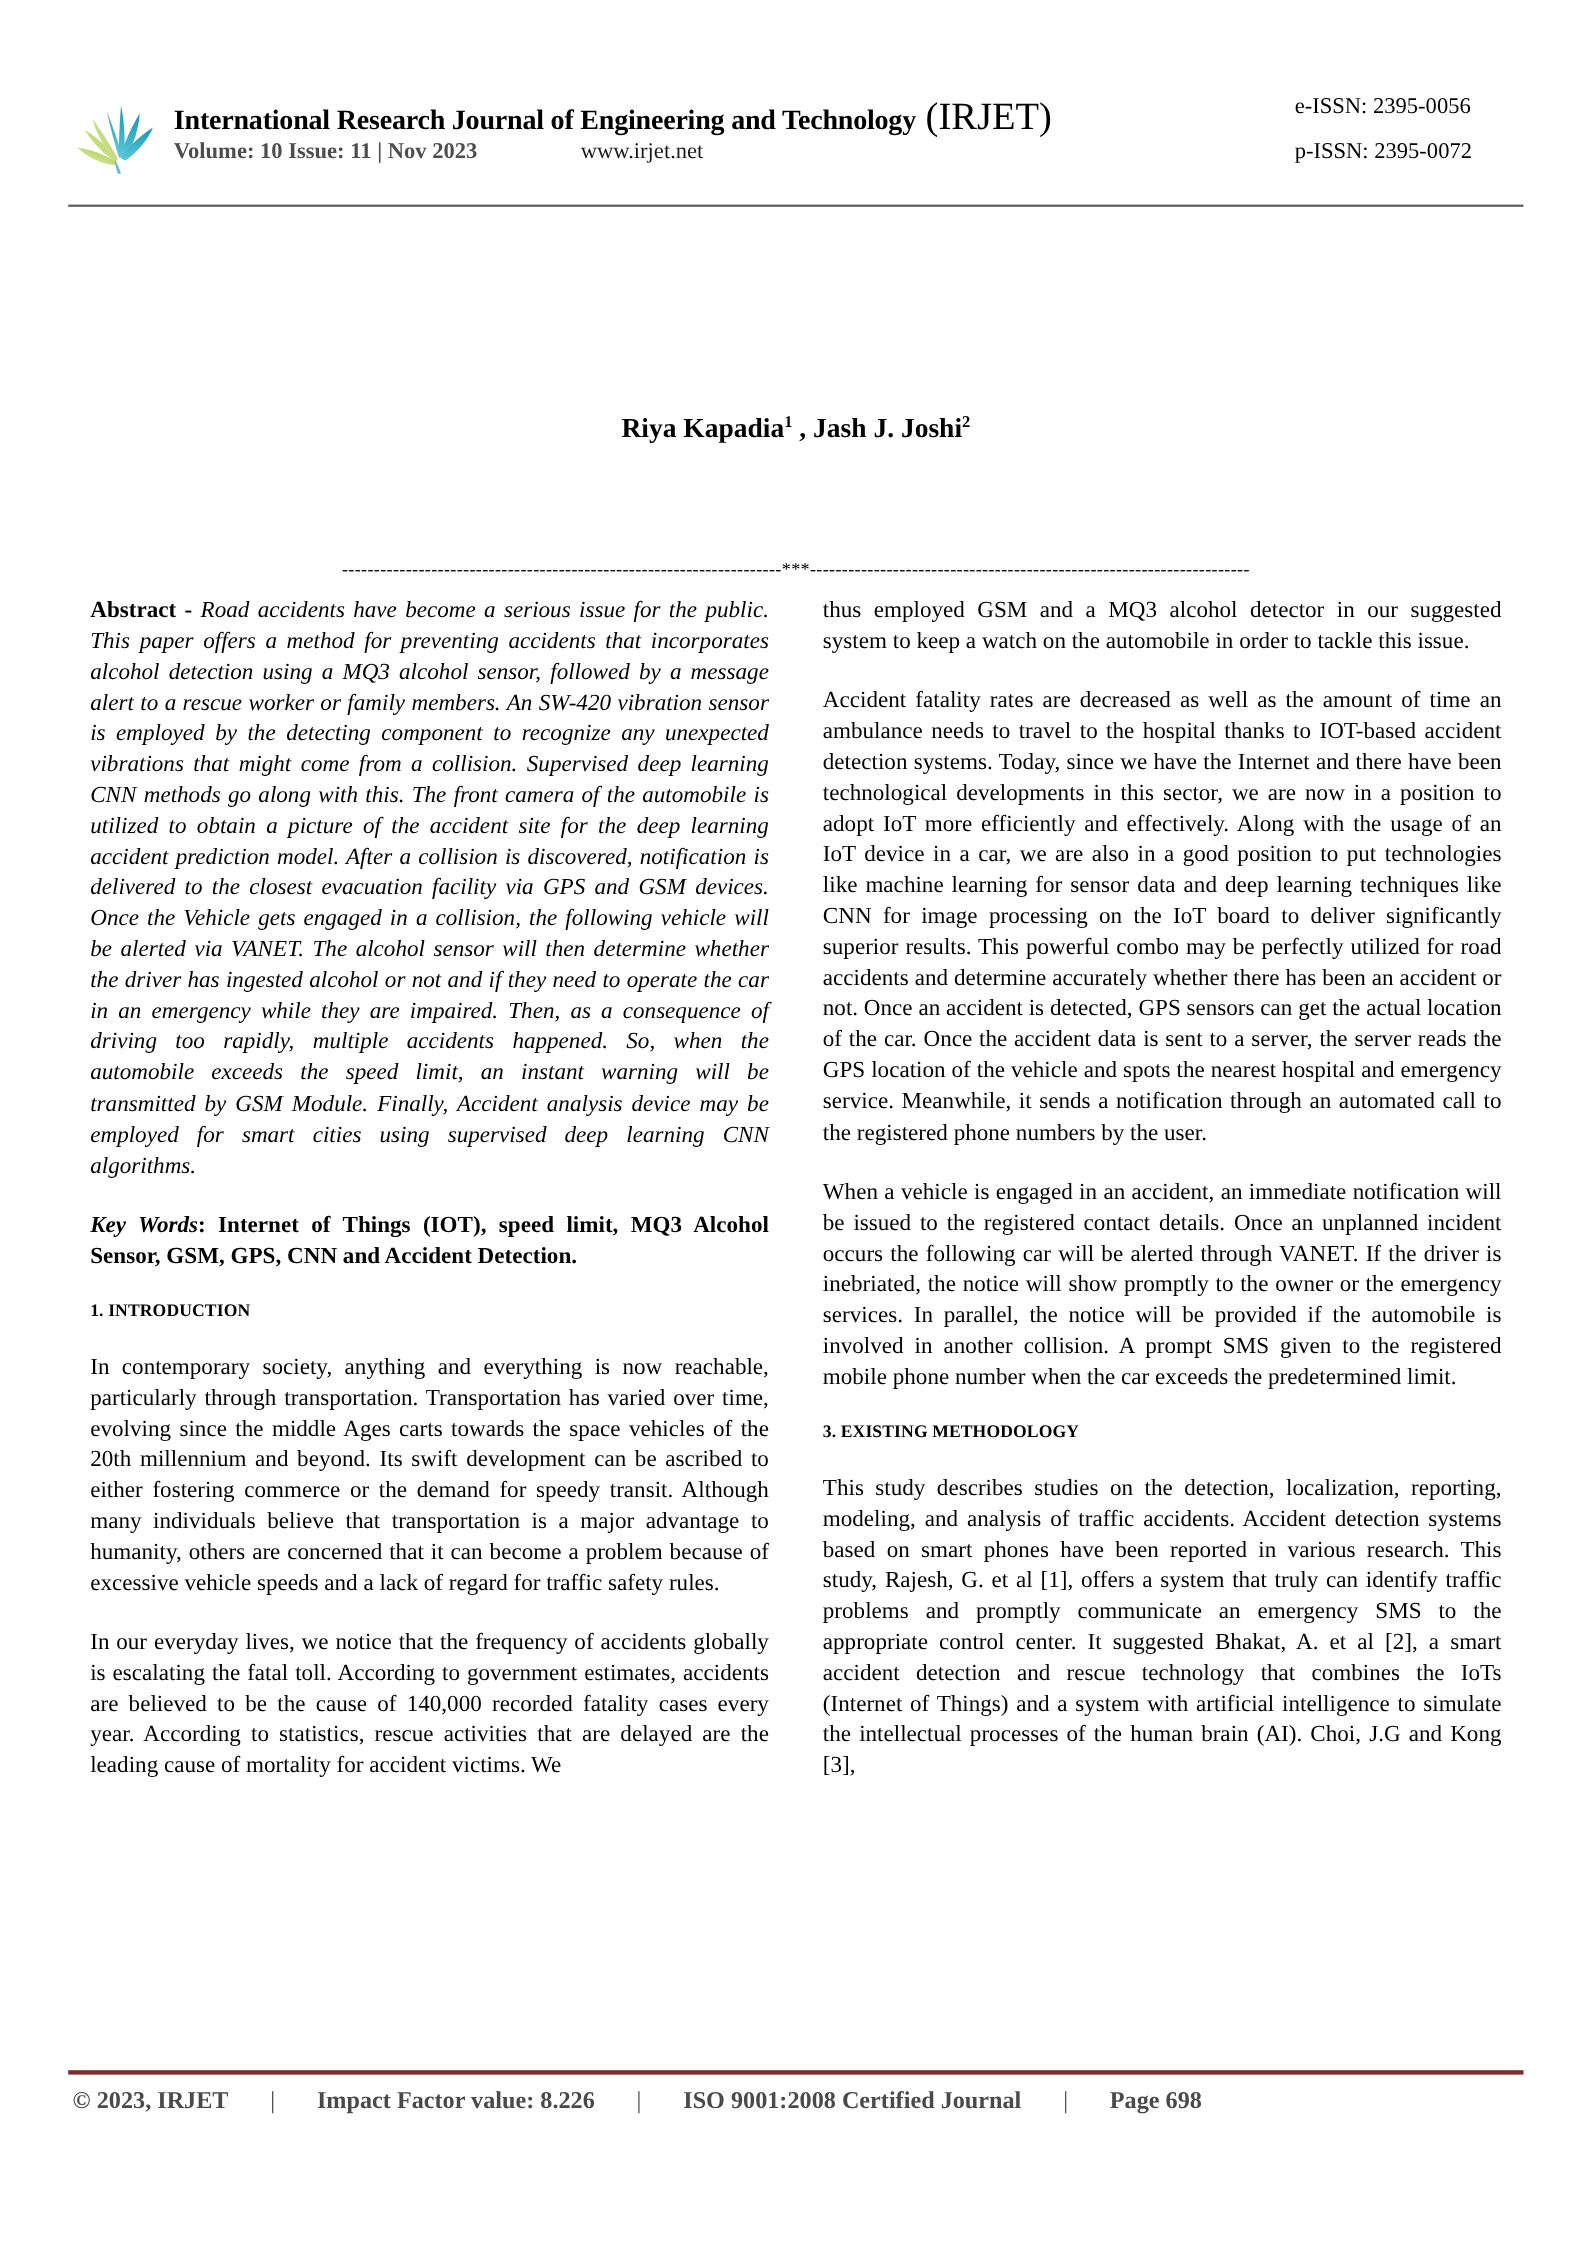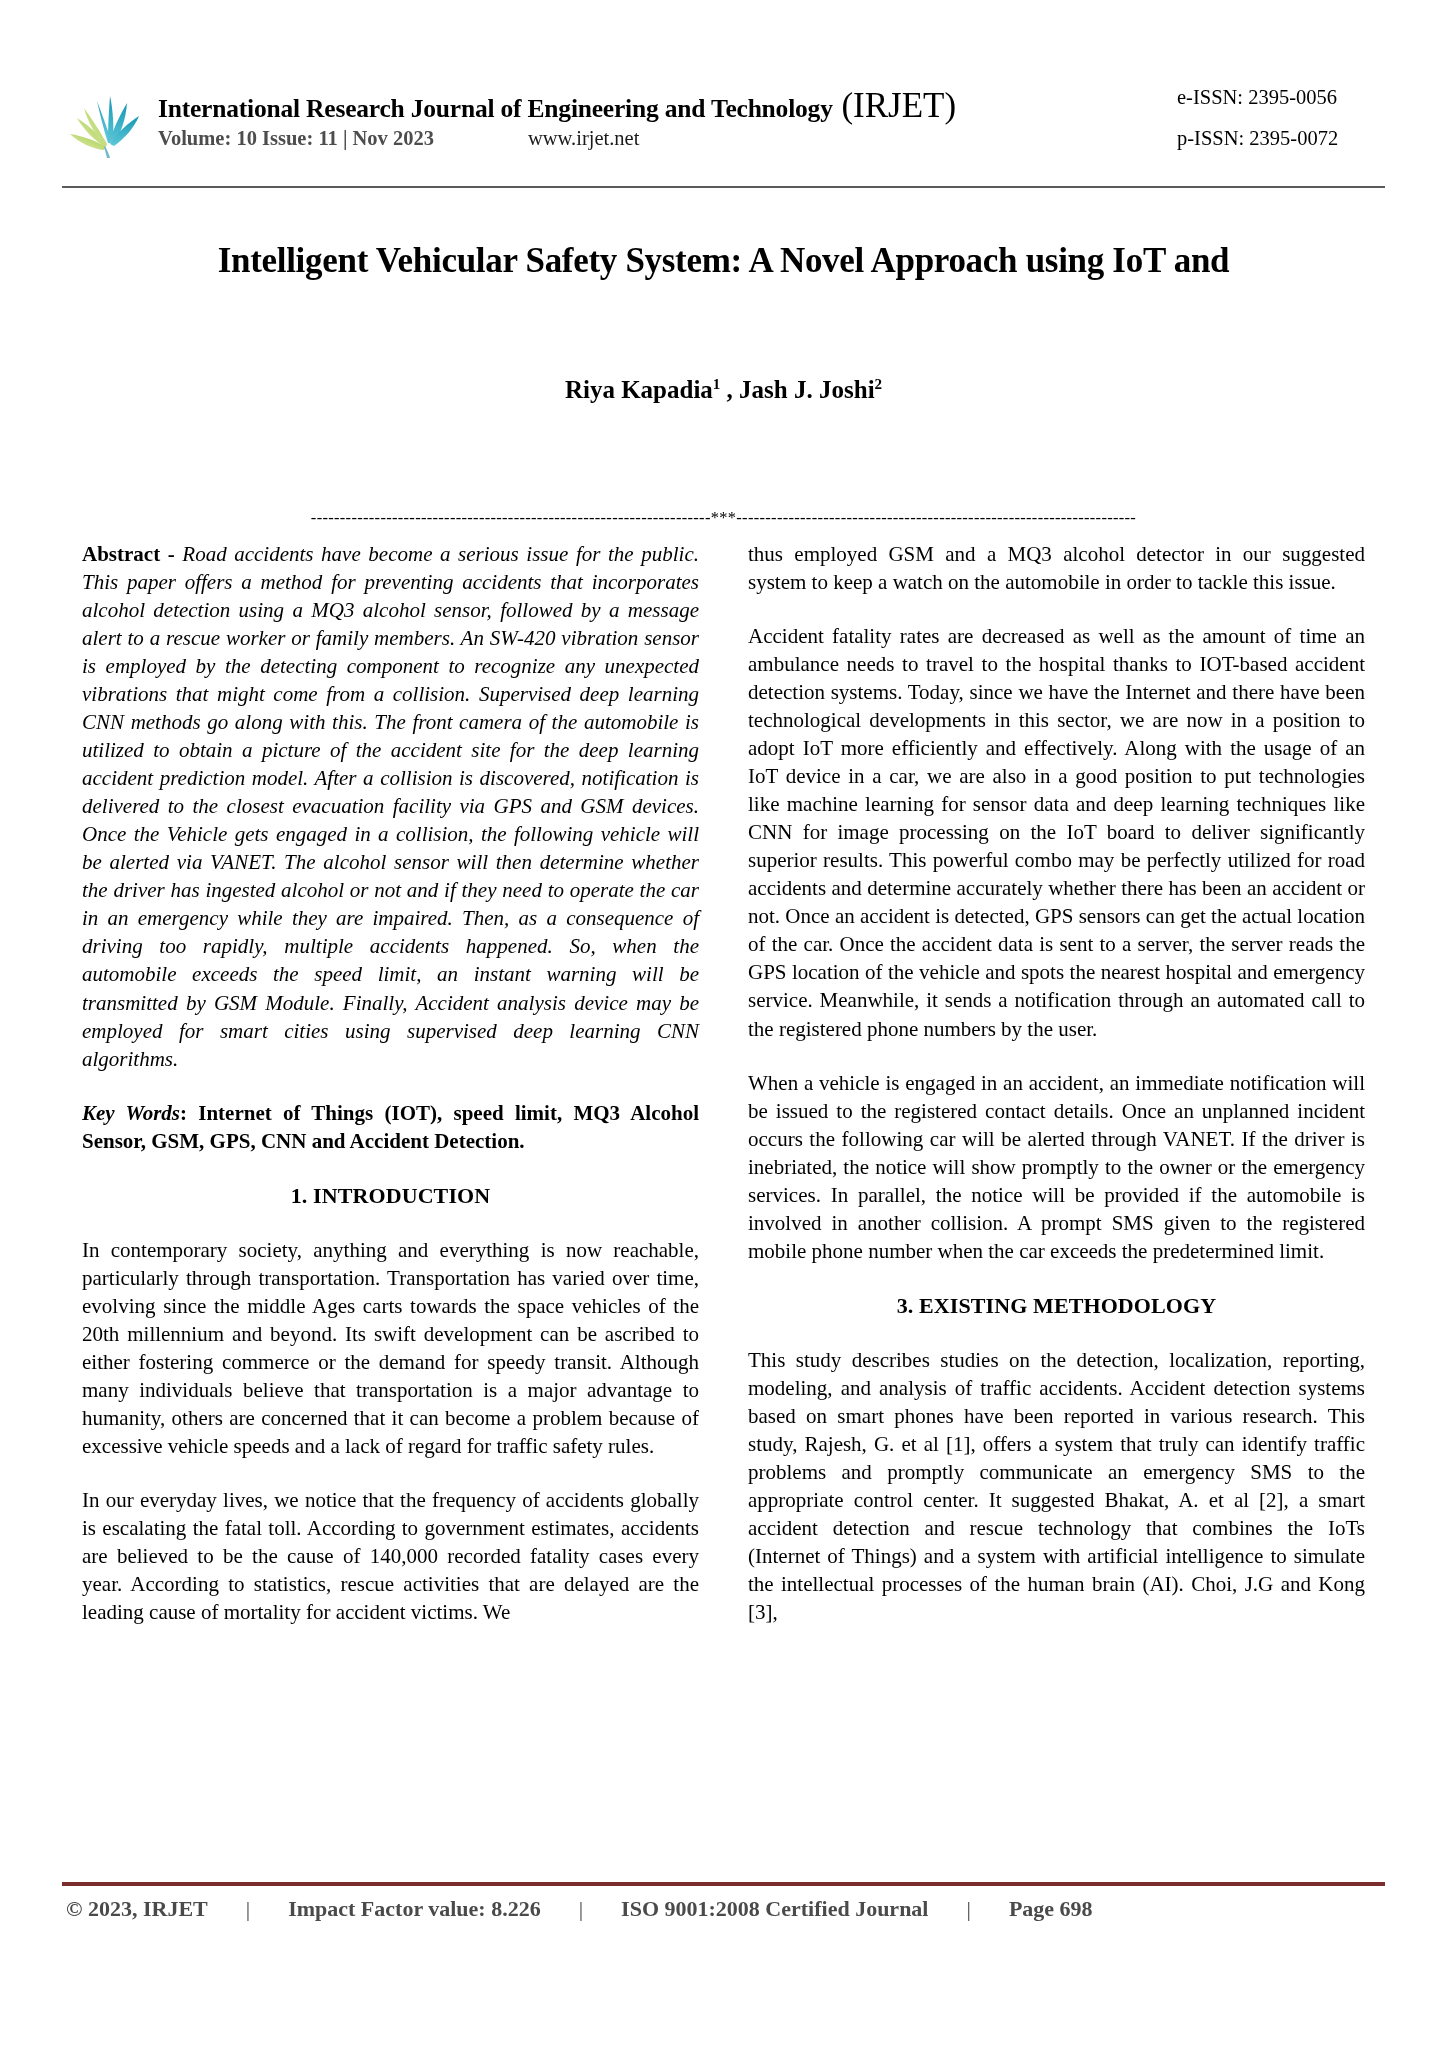--- a/index.html
+++ b/index.html
@@ -167,24 +167,24 @@
   .abstract-body { font-style: italic; }
 
   .keywords {
     font-weight: 700;
     margin: 0 0 30px 0;
     text-align: justify;
   }
   .keywords .kw-label { font-style: italic; font-weight: 700; }
 
   h2.section {
-    font-size: 22px;
+    font-size: 16px;
     font-weight: 700;
     margin: 0 0 26px 0;
-    text-align: center;
+    text-align: left;
     letter-spacing: 0.1px;
   }
 
   
   .footer-rule {
     position: absolute;
     left: 62px;
     top: 1882px;
     width: 1323px;
     height: 4px;
@@ -246,21 +246,21 @@
 
     <div class="mast-vol">Volume: 10 Issue: 11 | Nov 2023</div>
     <div class="mast-web">www.irjet.net</div>
     <div class="mast-eissn">e-ISSN: 2395-0056</div>
     <div class="mast-pissn">p-ISSN: 2395-0072</div>
   </div>
 
   <div class="header-rule"></div>
 
   <div class="doc-title">
-    <span>Intelligent Vehicular Safety System: A Novel Approach using IoT and</span><br>
+    <br>
   </div>
 
   <div class="authors">
     <span>Riya Kapadia</span><sup>1</sup><span> , </span><span>Jash J. Joshi</span><sup>2</sup>
   </div>
 
 
   <div class="sep-line">---------------------------------------------------------------------***---------------------------------------------------------------------</div>
 
   <div class="col col-left">

